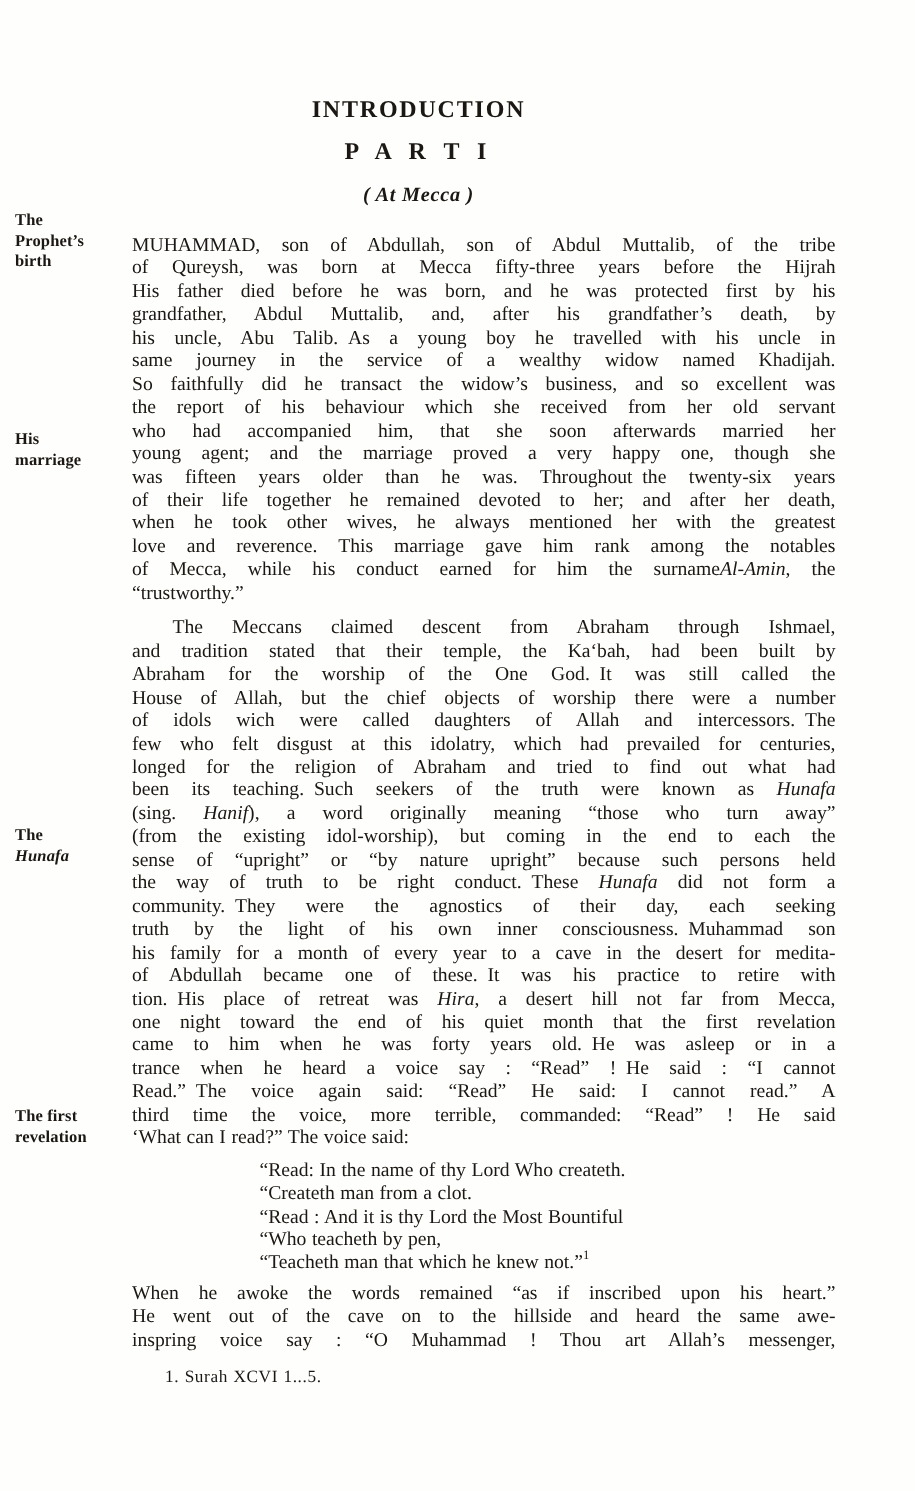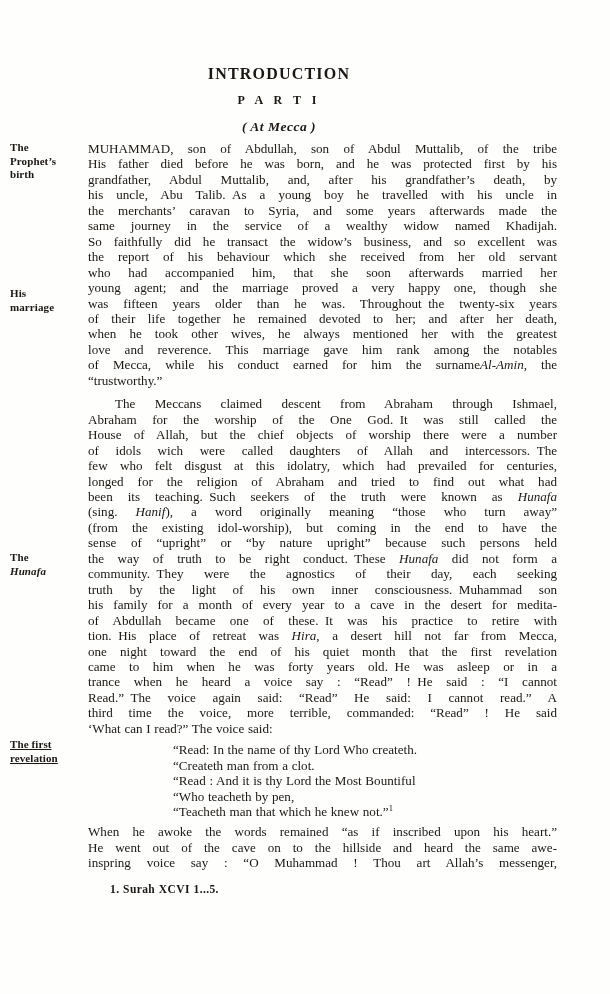--- a/index.html
+++ b/index.html
@@ -17,50 +17,50 @@
   }
   
   .headings {
     position: absolute; top: 65px; left: 0; width: 558px;
     text-align: center;
   }
   .title {
     font-size: 16px; font-weight: bold; letter-spacing: 1.2px;
   }
   .part {
-    font-size: 12px; font-weight: bold; letter-spacing: 4px;
+    font-size: 16px; font-weight: bold; letter-spacing: 4px;
     margin-top: 10px;
   }
   .place {
     font-size: 13.5px; font-weight: bold; font-style: italic;
     letter-spacing: 0.5px; margin-top: 11px;
   }
   
   .mnote {
     position: absolute; left: 10px; width: 74px;
     font-size: 11px; font-weight: bold; line-height: 13.5px;
     letter-spacing: 0.1px;
   }
   
   .body-col {
-    position: absolute; left: 88px; top: 141px; width: 469px;
+    position: absolute; left: 88px; top: 155px; width: 469px;
     font-size: 13.1px; line-height: 15.45px;
     word-spacing: 0.4px;
   }
   .bline { text-align: justify; text-align-last: justify; }
   .bline.noj { text-align: center; text-align-last: left; }
   .bline.ind { text-indent: 27px; }
   .block.verse { margin-left: 85px; }
   .verse .bline { text-align: center; text-align-last: left; }
   .body-col .block:nth-child(2) { margin-top: 8px; }
   .body-col .block:nth-child(3) { margin-top: 6px; }
   .body-col .block:nth-child(4) { margin-top: 5px; }
   .footnote {
     margin-top: 11px; margin-left: 22px;
-    font-size: 11.5px; font-weight: bold; letter-spacing: 0.4px;
+    font-size: 11.5px; font-weight: normal; letter-spacing: 0.4px;
   }
   i { font-style: italic; }
   sup { font-size: 8.5px; line-height: 0; vertical-align: super; }
 </style>
 </head>
 <body>
 
 <div class="page">
 
   <div class="headings">
@@ -76,55 +76,56 @@
         <div>birth</div>
       </div>
       <div class="mnote" style="top: 287px;">
         <div>His</div>
         <div>marriage</div>
       </div>
       <div class="mnote" style="top: 551px;">
         <div>The</div>
         <div><i>Hunafa</i></div>
       </div>
-      <div class="mnote" style="top: 738px; text-decoration: underline;">
+      <div class="mnote" style="top: 738px;">
         <div>The first</div>
         <div>revelation</div>
       </div>
     </div>
 
   <div class="body-col">
       <div class="block">
         <div class="bline">MUHAMMAD, son of Abdullah, son of Abdul Muttalib, of the tribe</div>
+        <div class="bline">of Qureysh, was born at Mecca fifty-three years before the Hijrah</div>
         <div class="bline">His father died before he was born, and he was protected first by his</div>
         <div class="bline">grandfather, Abdul Muttalib, and, after his grandfather’s death, by</div>
         <div class="bline">his uncle, Abu Talib. As a young boy he travelled with his uncle in</div>
-        <div class="bline">the merchants’ caravan to Syria, and some years afterwards made the</div>
         <div class="bline">same journey in the service of a wealthy widow named Khadijah.</div>
         <div class="bline">So faithfully did he transact the widow’s business, and so excellent was</div>
         <div class="bline">the report of his behaviour which she received from her old servant</div>
         <div class="bline">who had accompanied him, that she soon afterwards married her</div>
         <div class="bline">young agent; and the marriage proved a very happy one, though she</div>
         <div class="bline">was fifteen years older than he was. Throughout the twenty-six years</div>
         <div class="bline">of their life together he remained devoted to her; and after her death,</div>
         <div class="bline">when he took other wives, he always mentioned her with the greatest</div>
         <div class="bline">love and reverence. This marriage gave him rank among the notables</div>
         <div class="bline">of Mecca, while his conduct earned for him the surname<i>Al-Amin</i>, the</div>
         <div class="bline noj">“trustworthy.”</div>
       </div>
       <div class="block">
         <div class="bline ind">The Meccans claimed descent from Abraham through Ishmael,</div>
+        <div class="bline">and tradition stated that their temple, the Ka‘bah, had been built by</div>
         <div class="bline">Abraham for the worship of the One God. It was still called the</div>
         <div class="bline">House of Allah, but the chief objects of worship there were a number</div>
         <div class="bline">of idols wich were called daughters of Allah and intercessors. The</div>
         <div class="bline">few who felt disgust at this idolatry, which had prevailed for centuries,</div>
         <div class="bline">longed for the religion of Abraham and tried to find out what had</div>
         <div class="bline">been its teaching. Such seekers of the truth were known as <i>Hunafa</i></div>
         <div class="bline">(sing. <i>Hanif</i>), a word originally meaning “those who turn away”</div>
-        <div class="bline">(from the existing idol-worship), but coming in the end to have the</div>
+        <div class="bline">(from the existing idol-worship), but coming in the end to each the</div>
         <div class="bline">sense of “upright” or “by nature upright” because such persons held</div>
         <div class="bline">the way of truth to be right conduct. These <i>Hunafa</i> did not form a</div>
         <div class="bline">community. They were the agnostics of their day, each seeking</div>
         <div class="bline">truth by the light of his own inner consciousness. Muhammad son</div>
         <div class="bline">his family for a month of every year to a cave in the desert for medita-</div>
         <div class="bline">of Abdullah became one of these. It was his practice to retire with</div>
         <div class="bline">tion. His place of retreat was <i>Hira</i>, a desert hill not far from Mecca,</div>
         <div class="bline">one night toward the end of his quiet month that the first revelation</div>
         <div class="bline">came to him when he was forty years old. He was asleep or in a</div>
         <div class="bline">trance when he heard a voice say : “Read” ! He said : “I cannot</div>

